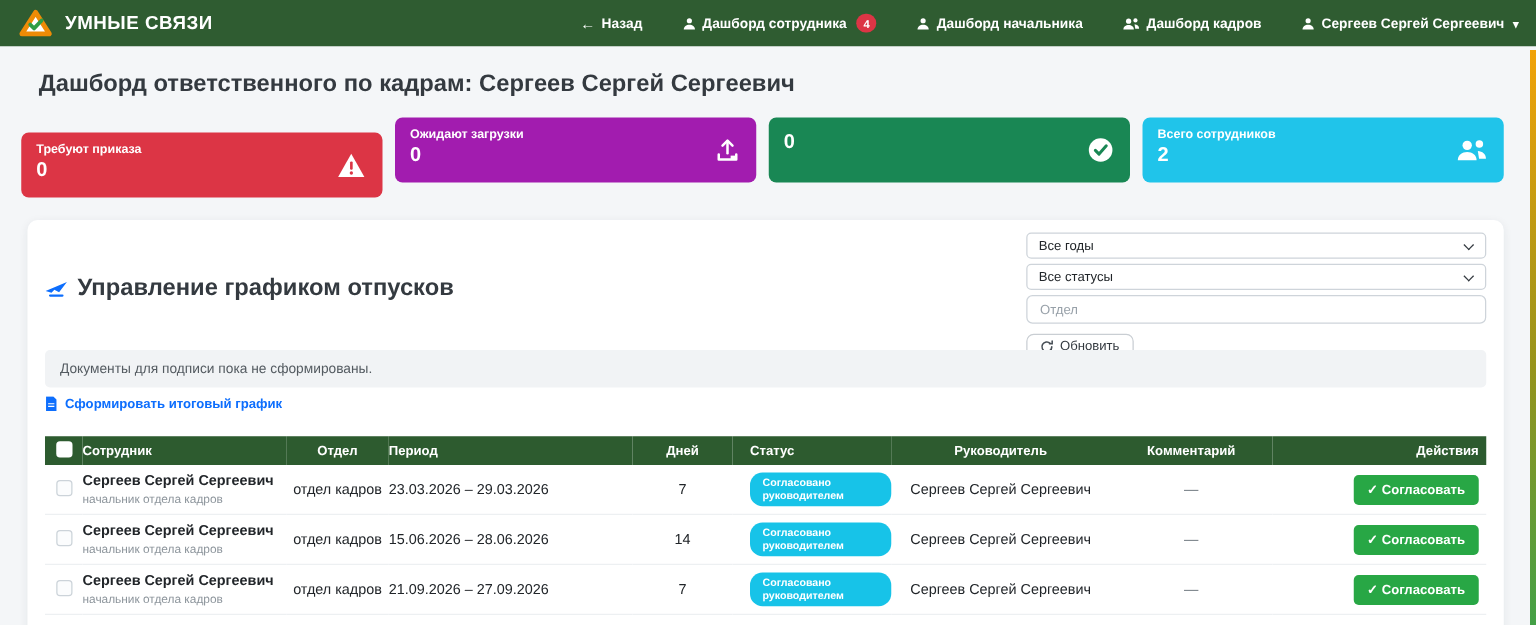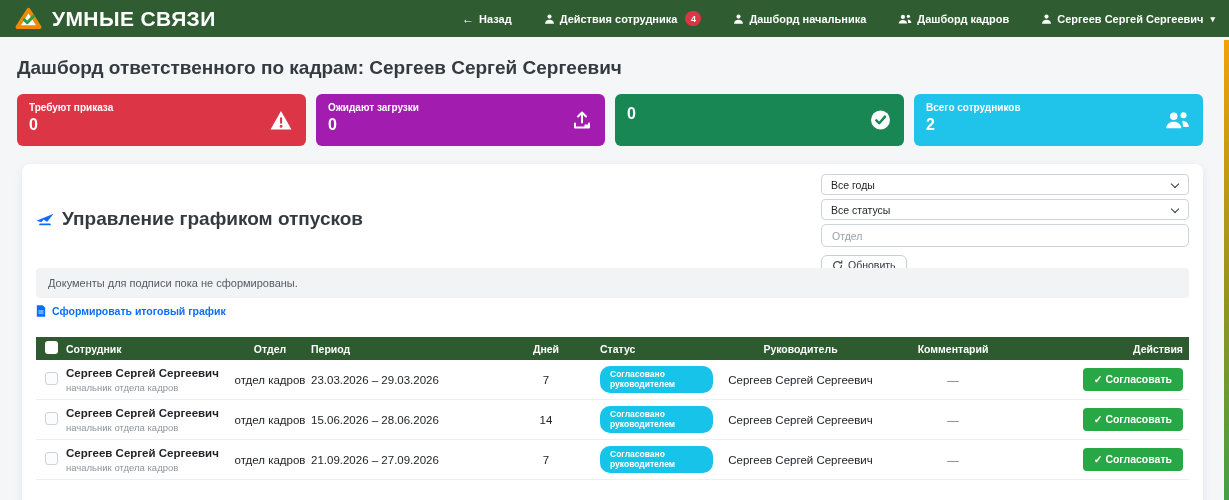--- a/index.html
+++ b/index.html
@@ -3,40 +3,40 @@
 <meta charset="utf-8">
 <style>
   * { box-sizing: border-box; }
   html,body { margin:0; padding:0; }
   body {
     width:1229px; height:500px; overflow:hidden; position:relative;
     background:#f4f6f8; font-family:"Liberation Sans", sans-serif;
   }
   
   .navbar { height:37px; background:#2f5c31; display:flex; align-items:center; padding:0 14px 0 15px; }
-  .brand { display:flex; align-items:center; gap:10px; color:#fff; font-weight:bold; font-size:21px; letter-spacing:.4px; cursor:pointer; }
+  .brand { display:flex; align-items:center; gap:10px; color:#fff; font-weight:bold; font-size:15px; letter-spacing:.4px; cursor:pointer; }
   .nav-right { margin-left:auto; display:flex; align-items:center; gap:32px; }
   .nav-item { color:#fff; font-size:11px; font-weight:600; display:flex; align-items:center; gap:5px; cursor:pointer; white-space:nowrap; }
   .nav-item .glyph { font-size:12px; line-height:1; }
   .nav-badge { background:#dc3545; color:#fff; font-size:9px; font-weight:bold; min-width:16px; height:15px; border-radius:8px;
     display:inline-flex; align-items:center; justify-content:center; padding:0 4px; margin-left:3px; }
   .caret { font-size:9px; margin-left:2px; }
   .nav-icon { display:inline-flex; color:#fff; }
   
   .accent-stripe { position:absolute; top:40px; right:0; width:5px; height:460px;
     background:linear-gradient(180deg,#f1a208 0%, #97941c 55%, #43a047 100%); }
   
-  .page-title { margin:20px 0 0 17px; font-size:19px; font-weight:bold; color:#343a40; }
+  .page-title { margin:20px 0 0 31px; font-size:19px; font-weight:bold; color:#343a40; }
   
   .stats { display:flex; gap:10px; margin:15px 26px 0 17px; }
   .stat { flex:1; height:52px; border-radius:6px; color:#fff; position:relative; padding:8px 12px; cursor:default; }
   .stat .label { font-size:10px; font-weight:600; }
   .stat .value { font-size:16px; font-weight:bold; margin-top:3px; }
   .stat .icon { position:absolute; right:13px; top:50%; transform:translateY(-50%); display:flex; }
-  .stat.danger { background:#dc3545; } .stat.warning { background:#a21caf; }
+  .stat.danger { background:#dc3545;margin-top:12px; } .stat.warning { background:#a21caf; }
   .stat.success { background:#198754; } .stat.info { background:#20c4ea; }
   
   .panel { position:relative; margin:18px 26px 0 22px; height:413px; background:#fff;
     border-radius:8px; box-shadow:0 2px 8px rgba(30,40,60,.07); }
   .filters { position:absolute; top:10px; right:14px; width:368px; display:flex; flex-direction:column; gap:4px; }
   .select { height:21px; border:1px solid #ced4da; border-radius:4px; background:#fff; display:flex; align-items:center;
     padding:0 9px; font-size:10.5px; color:#212529; position:relative; cursor:pointer; }
   .select::after { content:""; position:absolute; right:10px; top:6px; width:5px; height:5px;
     border-right:1.5px solid #343a40; border-bottom:1.5px solid #343a40; transform:rotate(45deg); }
   .dept-input { height:23px; border:1px solid #ced4da; border-radius:5px; padding:0 10px; font-size:10.5px;
@@ -90,21 +90,21 @@
       <span class="glyph">←</span>
       <span>Назад</span>
     </span>
     <span class="nav-item">
       <span class="nav-icon">
         <svg width="11" height="12" viewBox="0 0 16 16" fill="currentColor">
             <circle cx="8" cy="4.5" r="3"></circle>
             <path d="M1.5 14.8c0-3.6 2.9-5.6 6.5-5.6s6.5 2 6.5 5.6z"></path>
           </svg>
       </span>
-      <span>Действия сотрудника</span>
+      <span>Дашборд сотрудника</span>
       <span class="nav-badge">4</span>
     </span>
     <span class="nav-item">
       <span class="nav-icon">
         <svg width="11" height="12" viewBox="0 0 16 16" fill="currentColor">
             <circle cx="8" cy="4.5" r="3"></circle>
             <path d="M1.5 14.8c0-3.6 2.9-5.6 6.5-5.6s6.5 2 6.5 5.6z"></path>
           </svg>
       </span>
       <span>Дашборд начальника</span>

